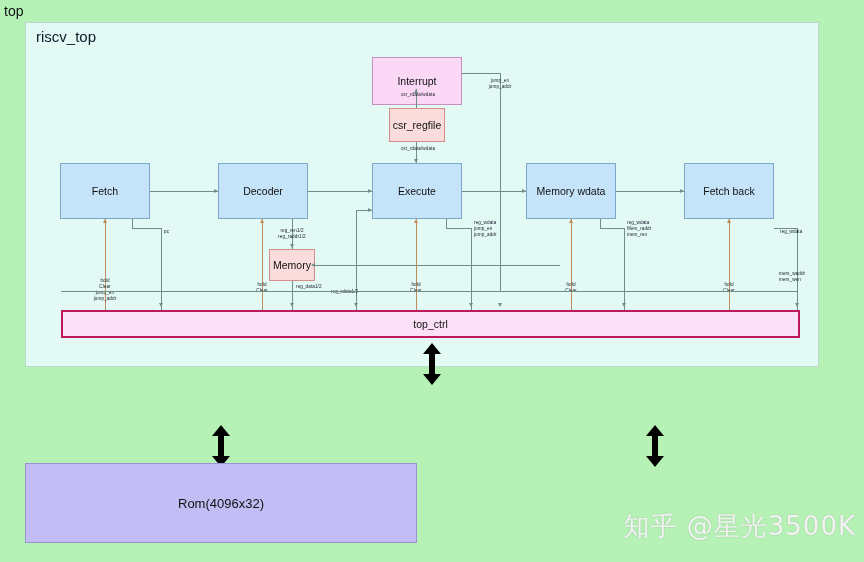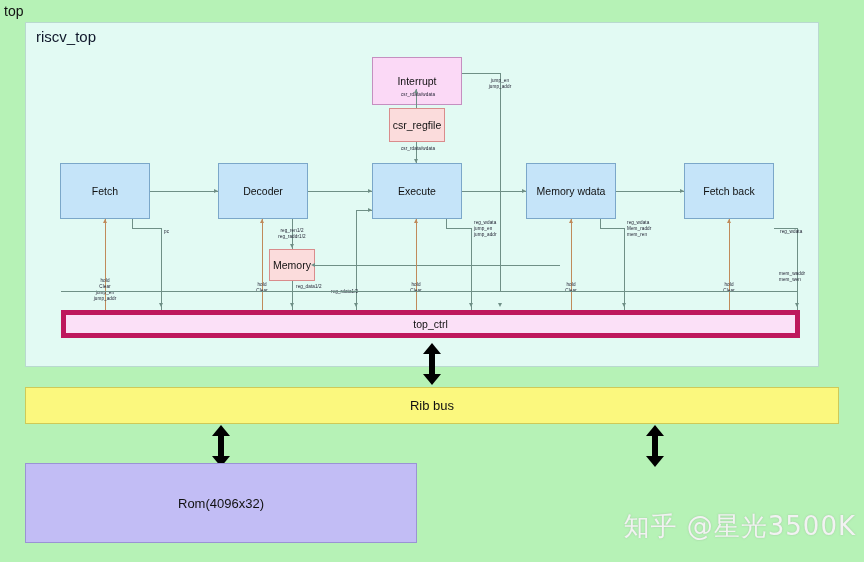--- a/index.html
+++ b/index.html
@@ -14,21 +14,21 @@
   
   #riscv-top{left:25px;top:22px;width:794px;height:345px;background:#e2faf3;border:1px solid #b9d9cf;box-sizing:border-box;}
   #riscv-top-label{left:36px;top:28px;font-size:15px;color:#0f172a;}
 
   
   .blk{box-sizing:border-box;display:flex;align-items:center;justify-content:center;
        font-size:9.5px;color:#111;text-align:center;}
   .blue{background:#c5e4f9;border:1px solid #7ba7c9;}
   .pinkmag{background:#fbd9f6;border:1px solid #c58fc0;}
   .pinkred{background:#fbdcdc;border:1px solid #d98c8c;}
-  .pinkbar{background:#fbe0f7;border:5px solid #be185d;}
+  .pinkbar{background:#fbe0f7;border:2px solid #be185d;}
   .yellow{background:#fbf87e;border:1px solid #cfca57;}
   .purple{background:#c2bdf5;border:1px solid #9a94d4;}
 
   
   .hline{height:1px;background:#6f8f86;}
   .vline{width:1px;background:#6f8f86;}
   .vline-o{width:1px;background:#c08a5a;}
   .lbl{font-size:4.6px;color:#223;line-height:5.6px;white-space:nowrap;letter-spacing:.1px;}
   .lbl.c{text-align:center;}
 
@@ -176,21 +176,20 @@
   <div class="abs hline" style="left:61px;top:291px;width:736px;"></div>
 
   <div class="abs blk pinkbar ttl11" style="left:61px;top:310px;width:739px;height:28px;">top_ctrl</div>
 
   <div class="abs bigarrow" style="left:419px;top:343px;height:42px;">
     <div class="up"></div>
       <div class="stem" style="height:20px;"></div>
       <div class="dn"></div>
   </div>
 
-  <div class="abs blk yellow ttl14" style="left:25px;top:387px;width:814px;height:37px;">Rib bus</div>
 
   <div class="abs bigarrow" style="left:208px;top:425px;height:42px;">
     <div class="up"></div>
       <div class="stem" style="height:20px;"></div>
       <div class="dn"></div>
   </div>
   <div class="abs bigarrow" style="left:642px;top:425px;height:42px;">
     <div class="up"></div>
       <div class="stem" style="height:20px;"></div>
       <div class="dn"></div>

